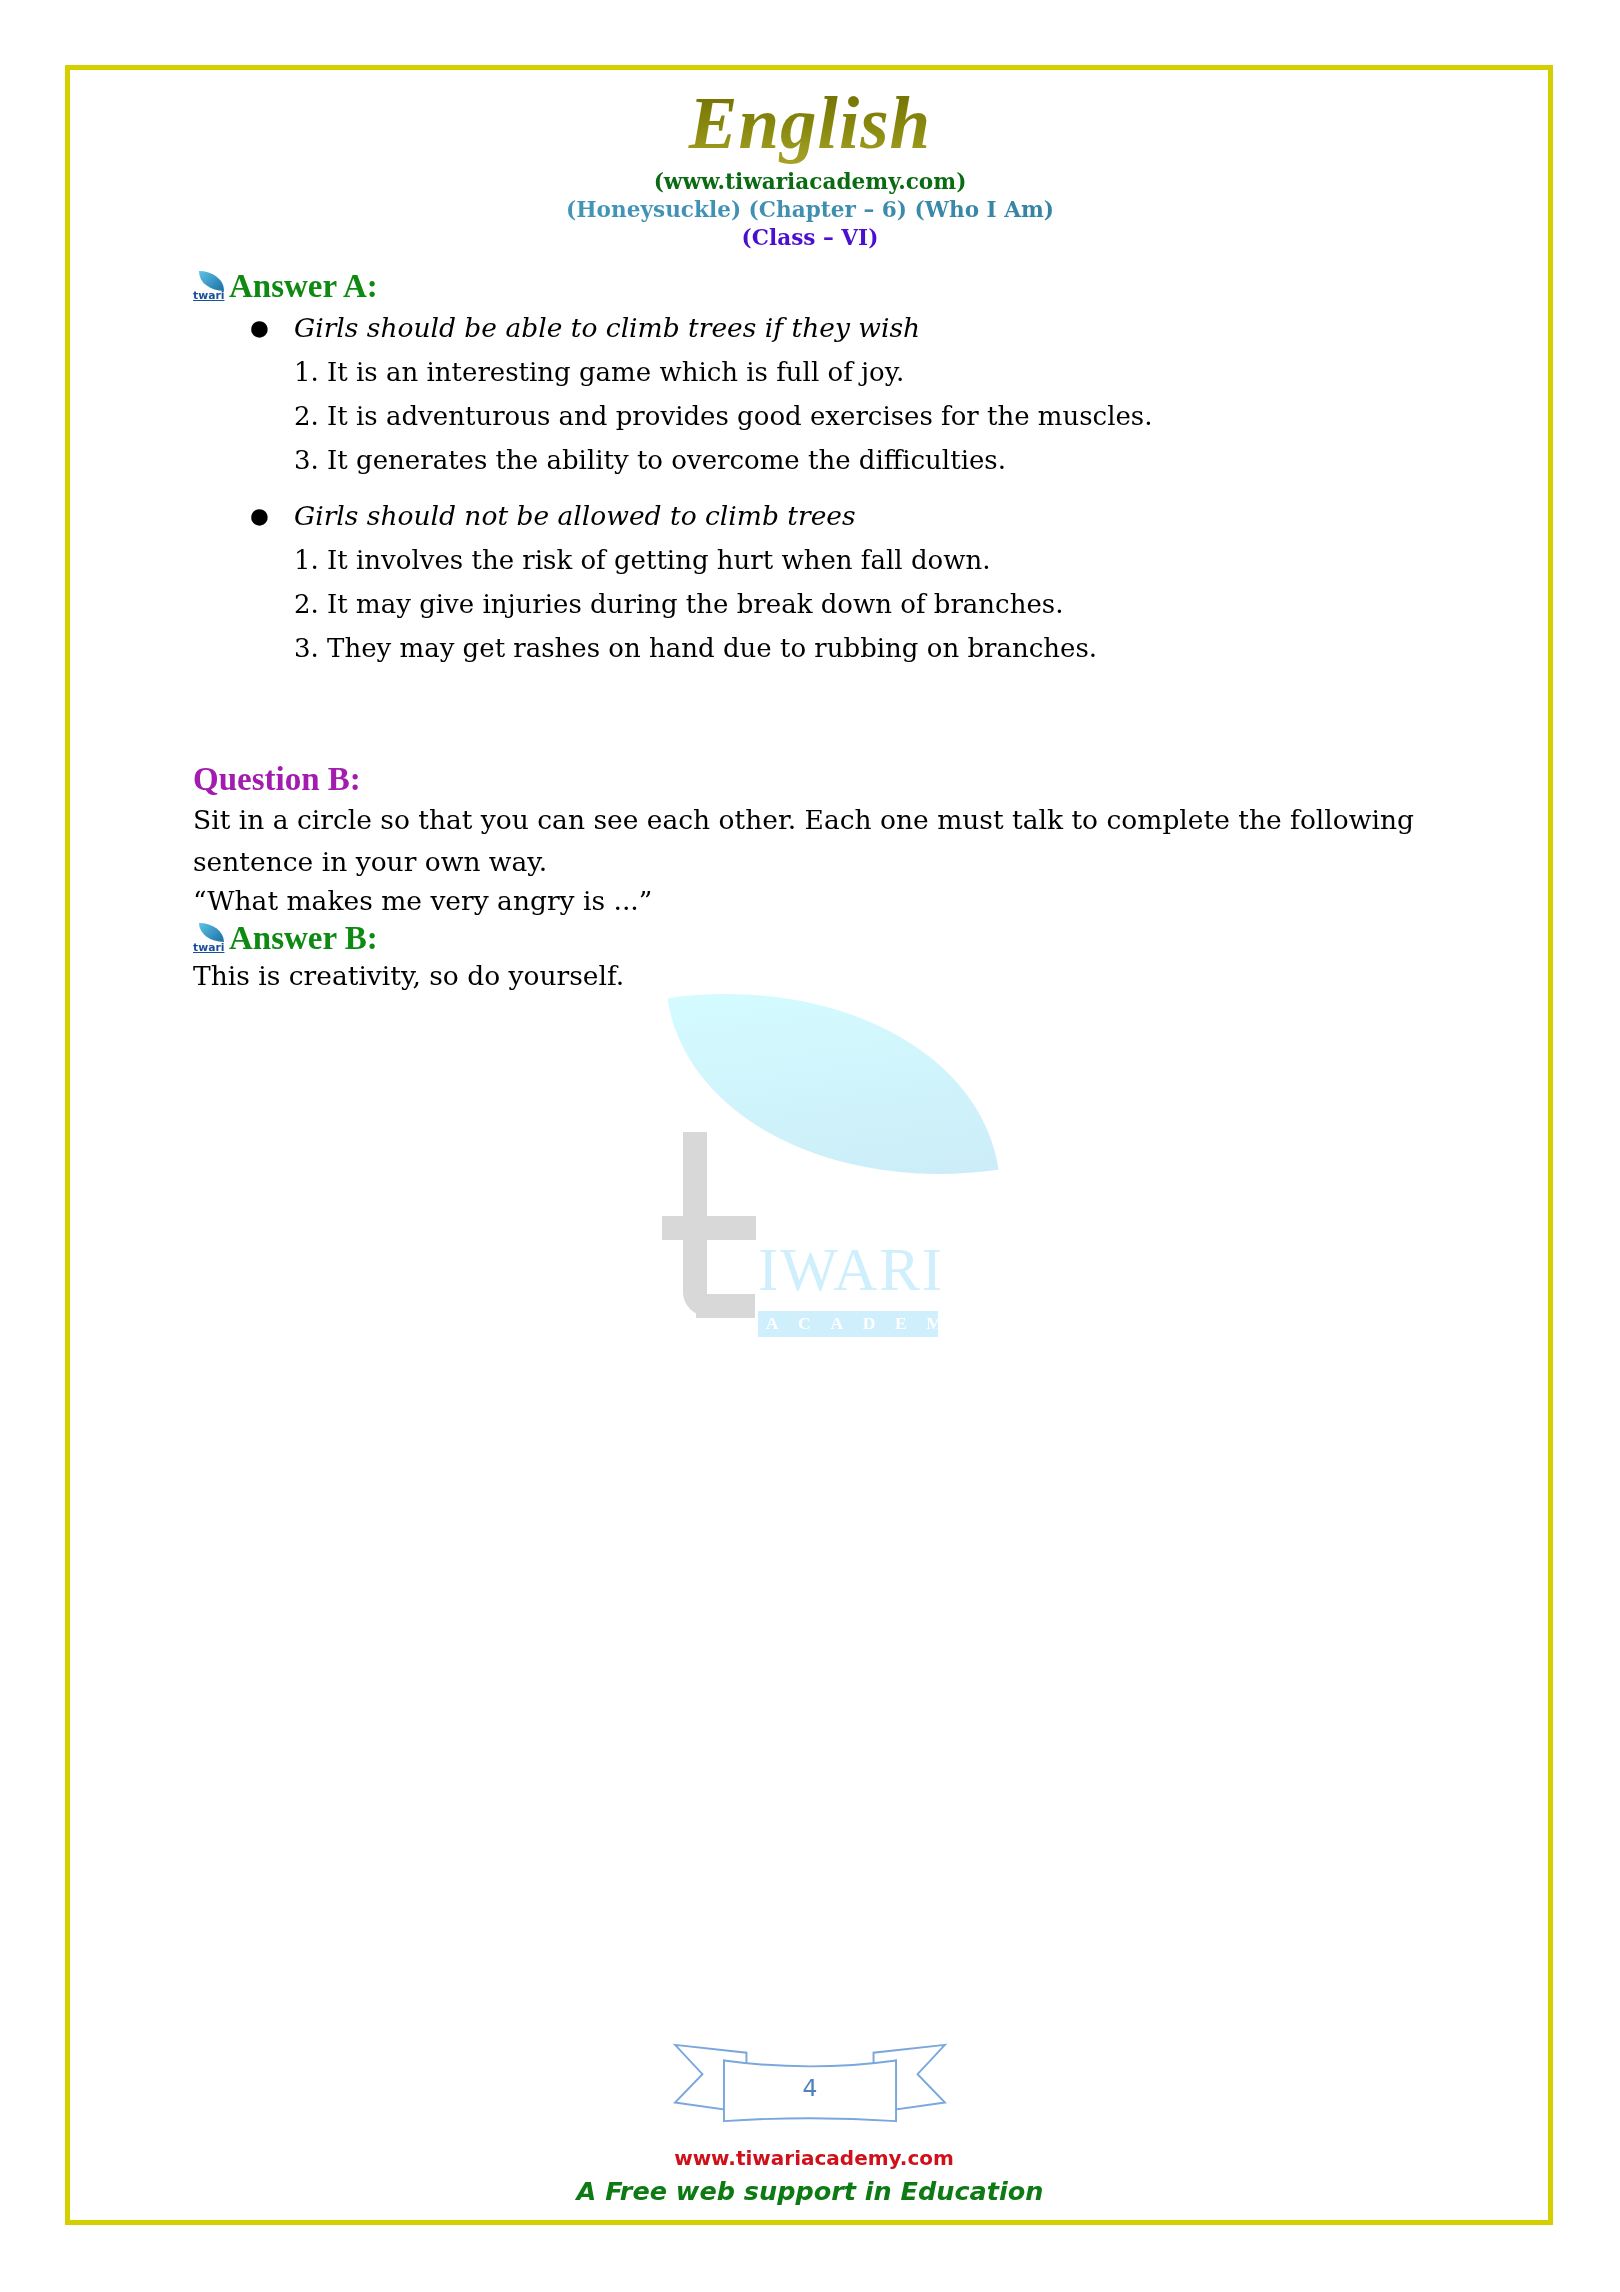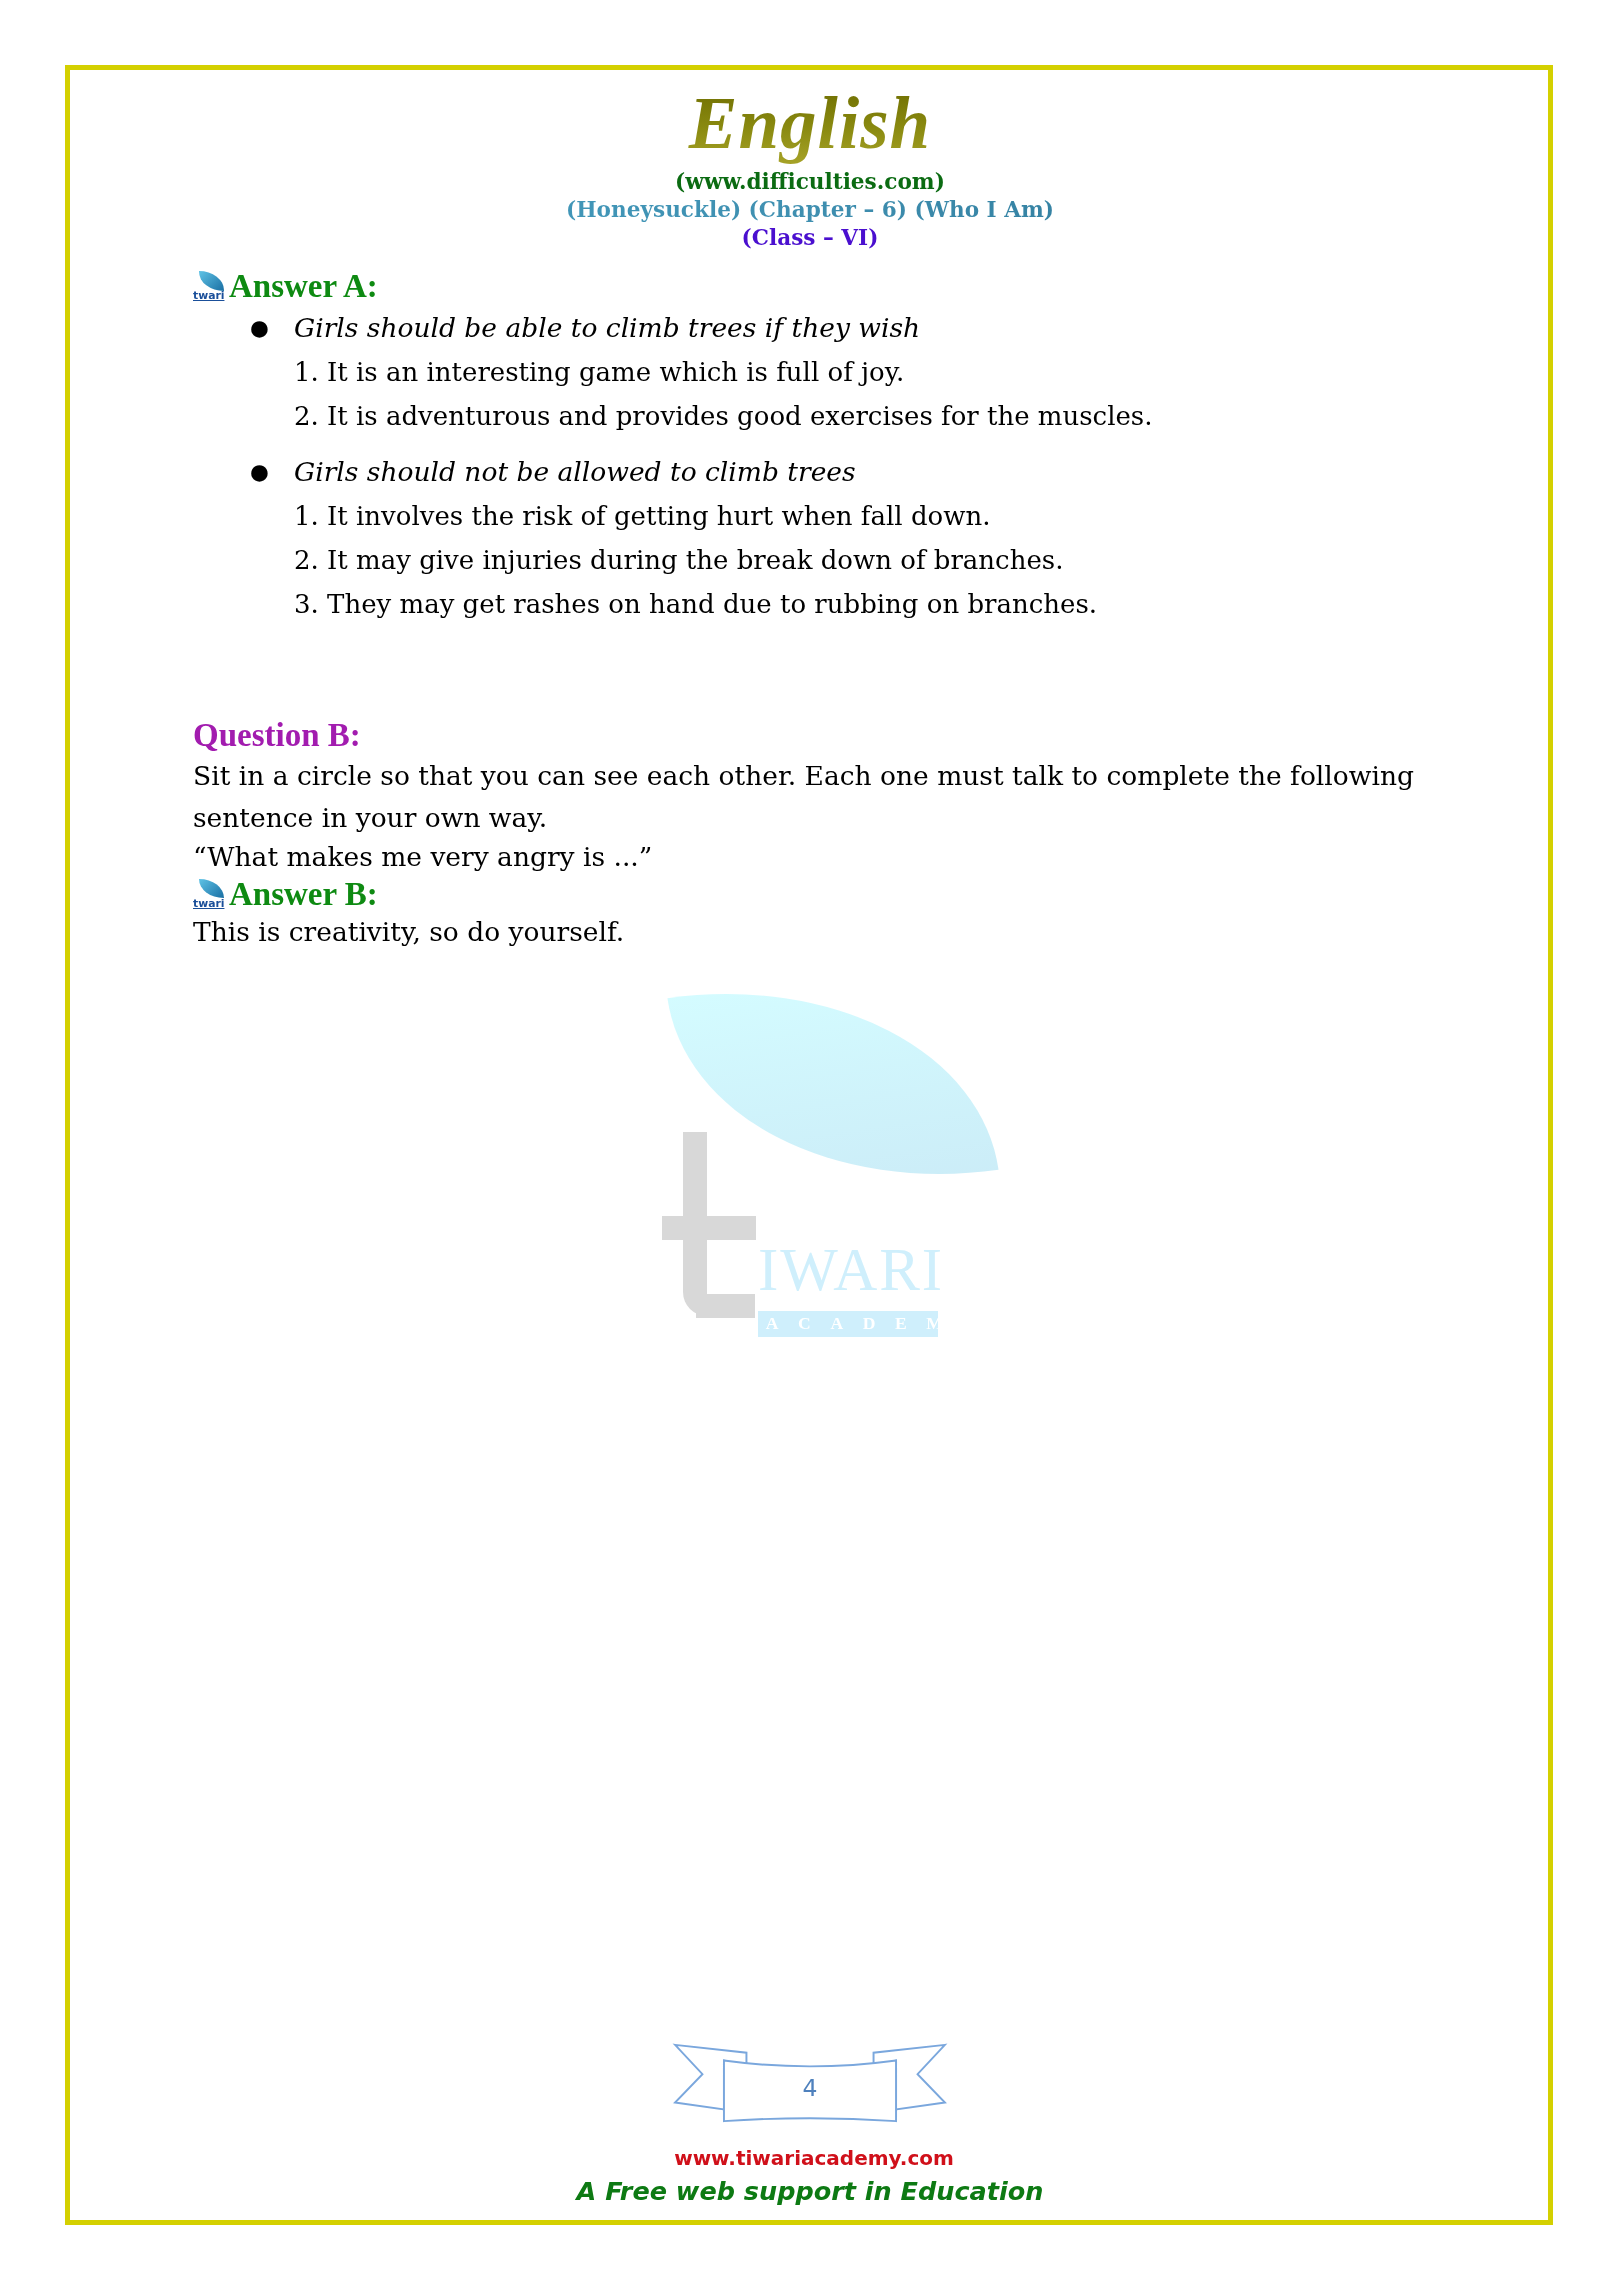--- a/index.html
+++ b/index.html
@@ -43,21 +43,21 @@
   .foot-site { font-family: "DejaVu Sans", sans-serif; font-weight: bold; font-size: 20px; color: #d0101a; line-height: 33px; margin-top: 15px; padding-left: 8px; }
   .foot-tag { font-family: "DejaVu Sans", sans-serif; font-weight: bold; font-style: italic; font-size: 25.5px; color: #0d7a13; line-height: 33px; }
 </style>
 </head>
 <body>
 
 <div class="frame"></div>
 
 <div class="header">
   <div class="title">English</div>
-  <div class="sub site">(www.difficulties.com)</div>
+  <div class="sub site">(www.tiwariacademy.com)</div>
   <div class="sub chap">(Honeysuckle) (Chapter – 6) (Who I Am)</div>
   <div class="sub cls">(Class – VI)</div>
 </div>
 
 <div class="watermark">
   <div class="wm-leaf"></div>
   <div class="wm-t-stem"></div>
   <div class="wm-t-bar"></div>
   <div class="wm-t-foot"></div>
   <div class="wm-iwari">IWARI</div>
@@ -74,20 +74,21 @@
   </div>
 
   <div class="bullet-block">
     <div class="bullet-row">
       <span class="bullet-dot">●</span>
       <span class="bullet-title">Girls should be able to climb trees if they wish</span>
     </div>
     <div class="num-list">
       <div>1. It is an interesting game which is full of joy.</div>
       <div>2. It is adventurous and provides good exercises for the muscles.</div>
+      <div>3. It generates the ability to overcome the difficulties.</div>
     </div>
   </div>
   <div class="gap-small"></div>
   <div class="bullet-block">
     <div class="bullet-row">
       <span class="bullet-dot">●</span>
       <span class="bullet-title">Girls should not be allowed to climb trees</span>
     </div>
     <div class="num-list">
       <div>1. It involves the risk of getting hurt when fall down.</div>

